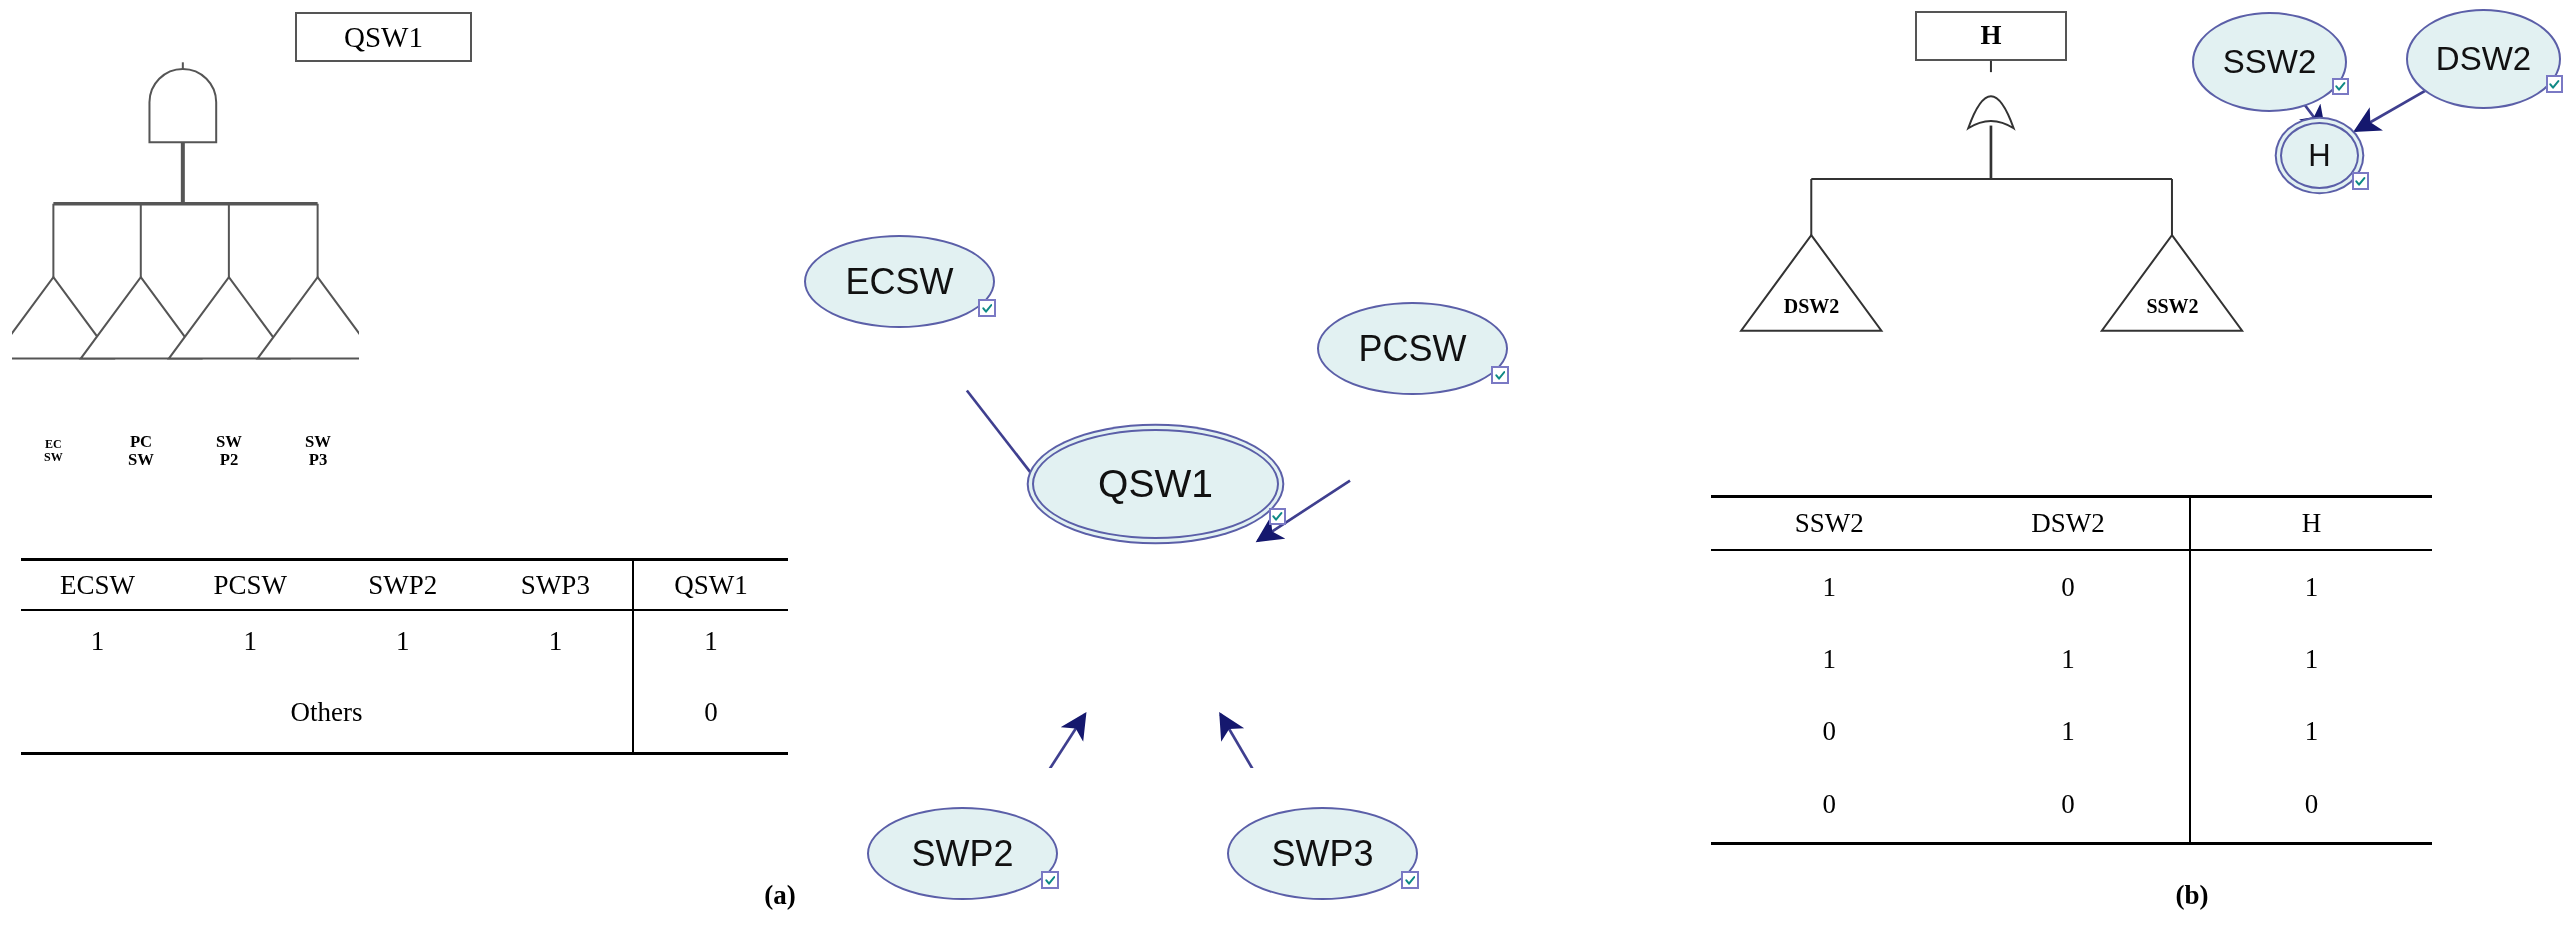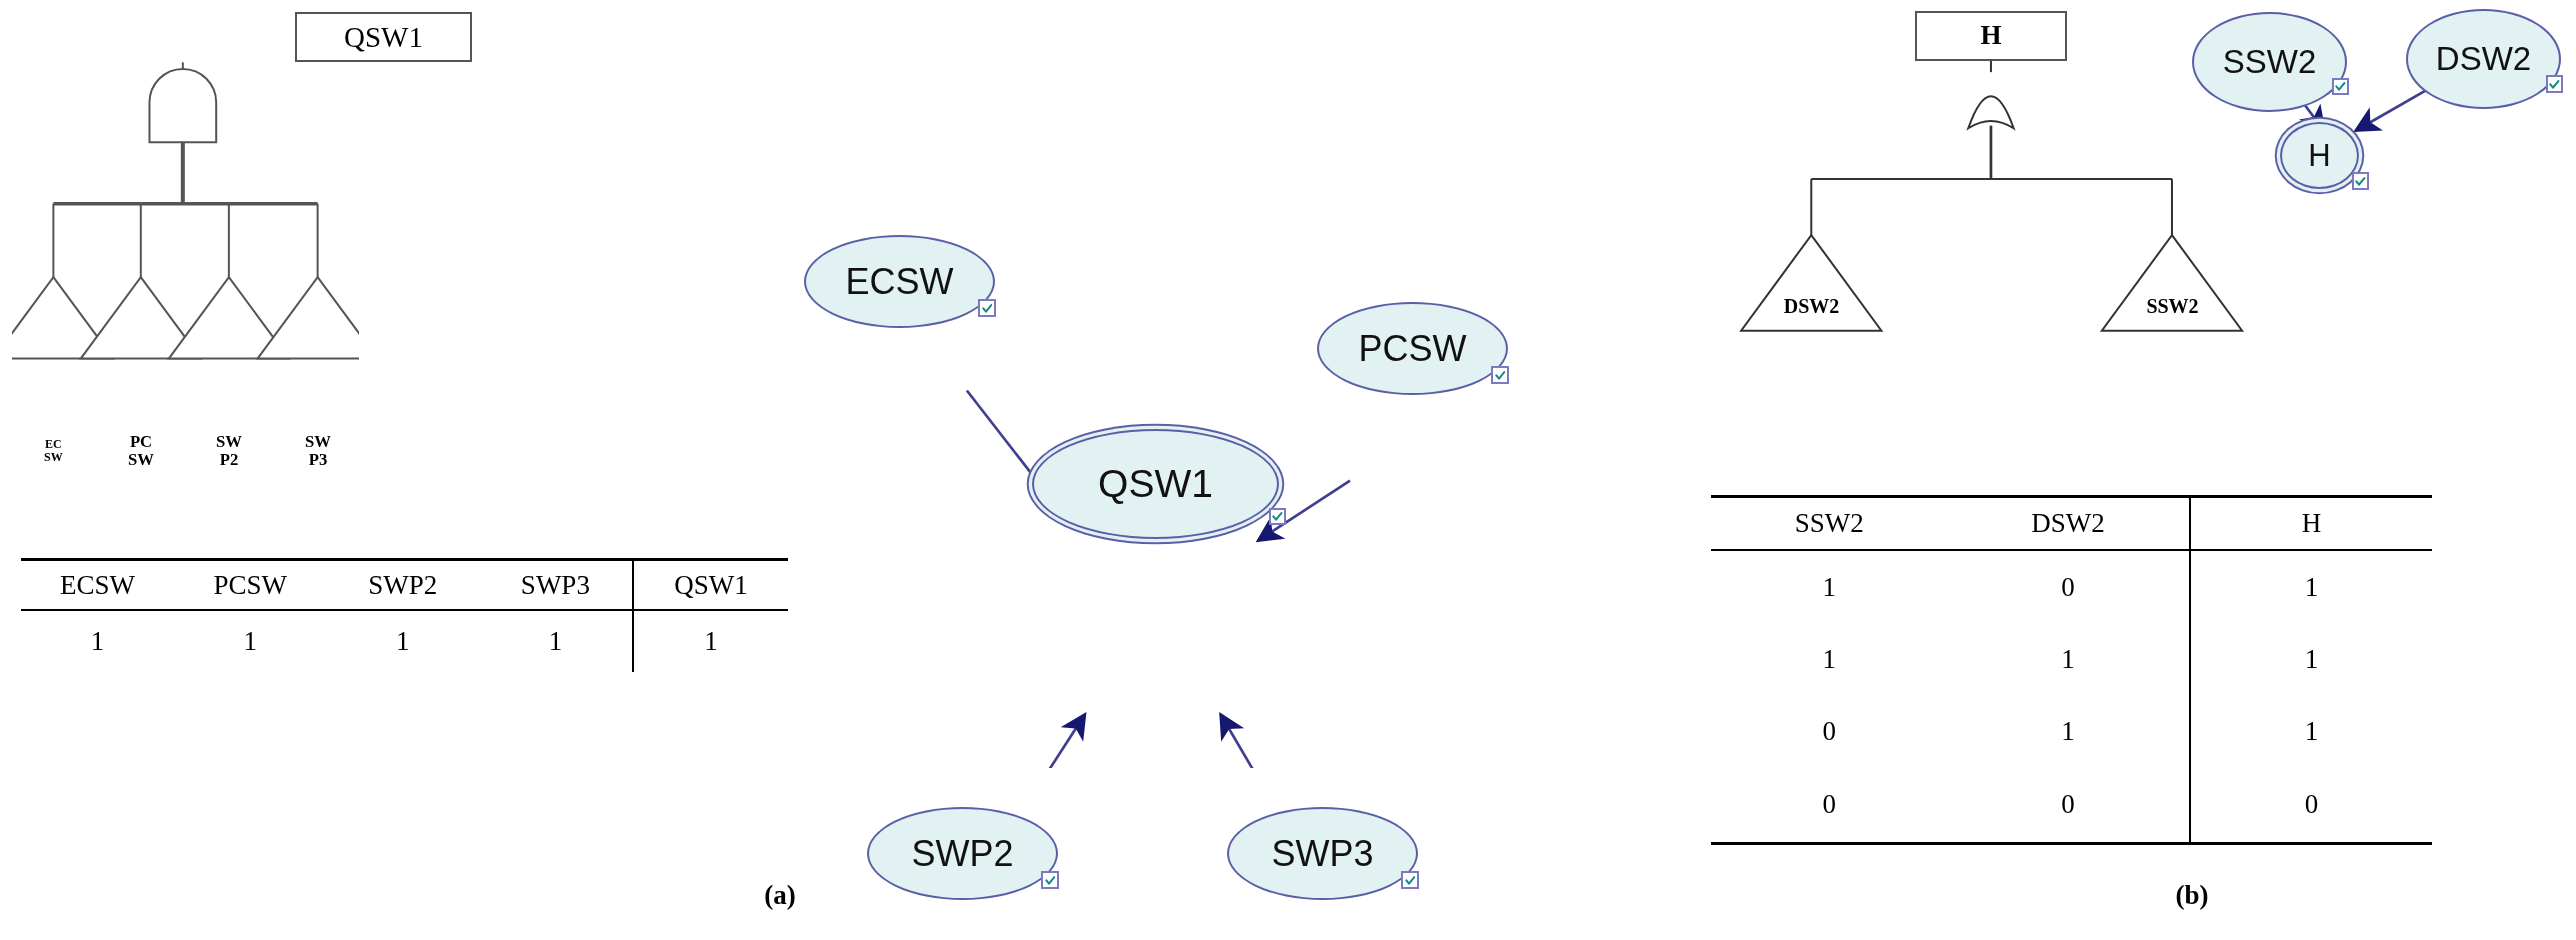--- a/index.html
+++ b/index.html
@@ -152,20 +152,24 @@
         <th class="rule-top vrule" style="width:155px;">QSW1</th>
       </tr>
     </thead>
     <tbody>
       <tr>
         <td class="rule-mid" style="height:61px;">1</td>
         <td class="rule-mid">1</td>
         <td class="rule-mid">1</td>
         <td class="rule-mid">1</td>
         <td class="rule-mid vrule">1</td>
+      </tr>
+      <tr>
+        <td class="rule-bot" colspan="4" style="height:80px;">Others</td>
+        <td class="rule-bot vrule">0</td>
       </tr>
     </tbody>
   </table>
 
   <svg class="abs" style="left:788px;top:220px;" width="801" height="548" viewBox="0 0 1200 820">
     <defs>
       <marker id="ah-a" markerWidth="12" markerHeight="12" refX="9" refY="5" orient="auto" markerUnits="strokeWidth">
         <path d="M0,0 L10,5 L0,10 L2.6,5 Z" fill="#15186e"></path>
       </marker>
     </defs>

